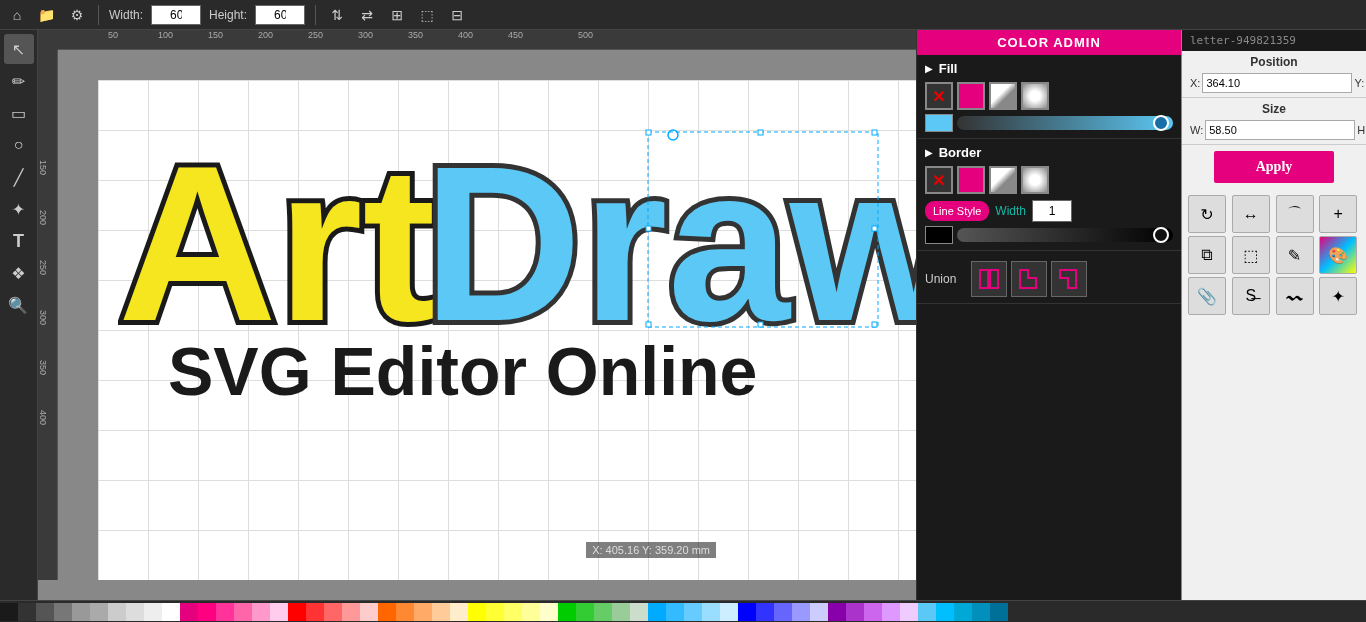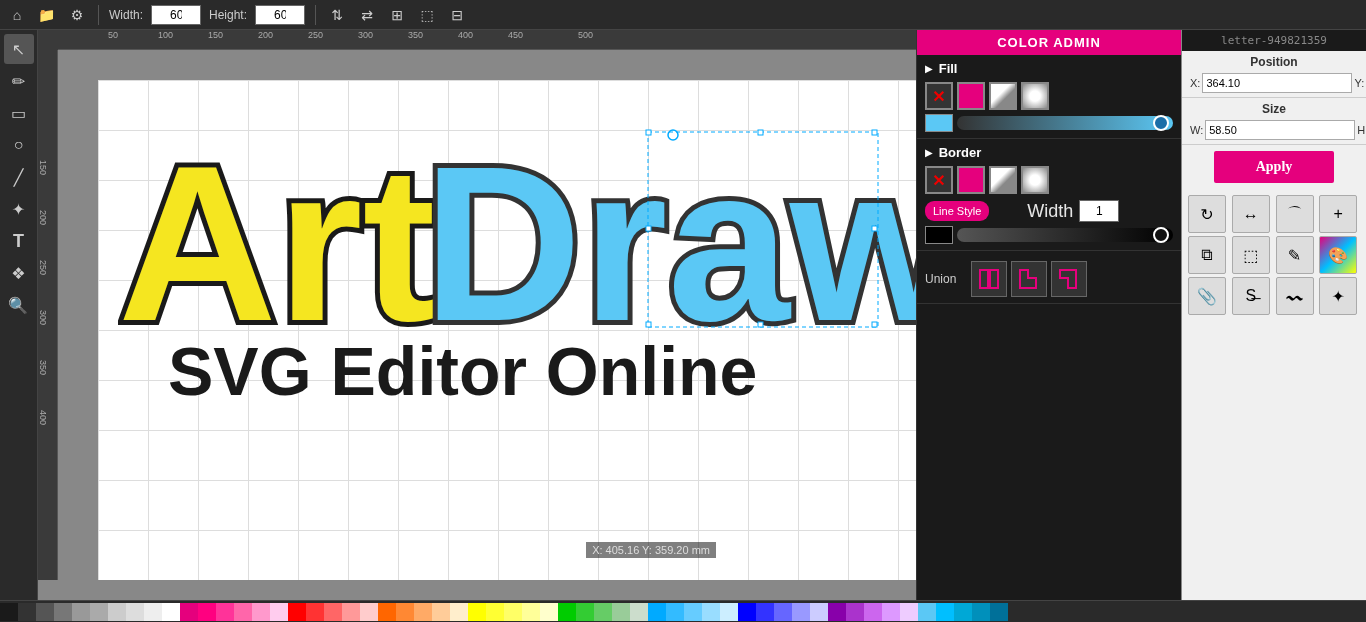--- a/index.html
+++ b/index.html
@@ -232,21 +232,21 @@
     }
     .line-style-btn {
       background: #e5007d;
       color: white;
       font-size: 11px;
       padding: 4px 8px;
       border: none;
       cursor: pointer;
       border-radius: 9px;
     }
-    .width-label { color: #e5e5e5; font-size: 18px; margin-left: 32px; }
+    .width-label { color: #14b8a6; font-size: 12px; }
     .width-input {
       width: 40px; height: 22px;
       background: #fff;
       border: 1px solid #666;
       font-size: 12px;
       text-align: center;
     }
 
     
     .line-slider-row {
@@ -312,21 +312,20 @@
       align-items: center;
       justify-content: space-between;
     }
 
     .sel-id {
       background: #1a1a1a;
       color: #888;
       font-size: 11px;
       padding: 4px 8px;
       font-family: monospace;
-      text-align: center;
     }
 
     .sel-section {
       padding: 4px 8px;
       border-bottom: 1px solid #ccc;
       background: #f0f0f0;
     }
 
     .sel-section-title {
       font-size: 12px;

